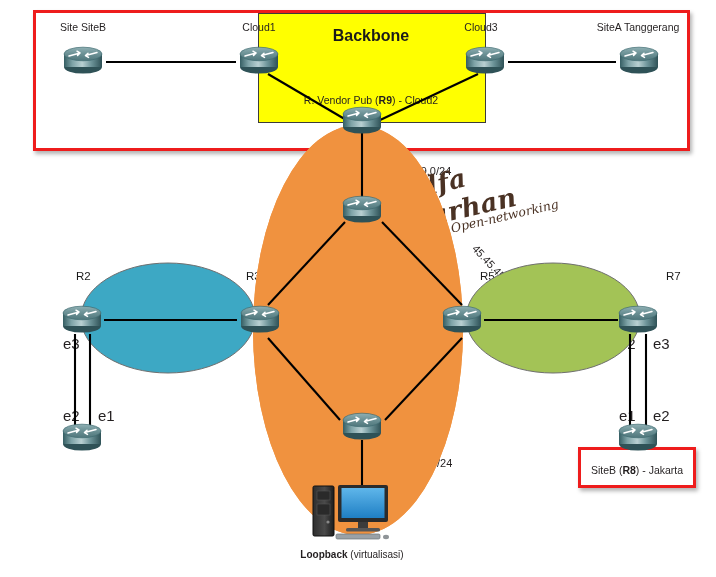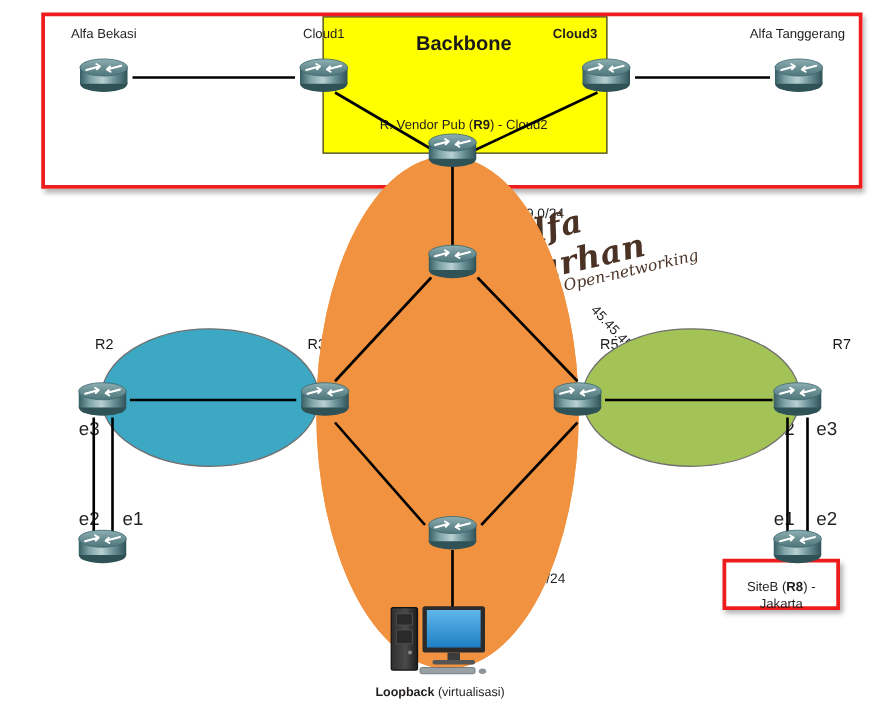--- a/index.html
+++ b/index.html
@@ -331,32 +331,32 @@
 
       <rect x="26" y="52" width="44" height="5" rx="1.4" fill="#9aa1a6" stroke="#6c7377" stroke-width=".7"></rect>
 
       <ellipse cx="76" cy="55" rx="3" ry="2.2" fill="#8f9498"></ellipse>
     </svg>
   </div>
 
   <div class="redbox" style="left:33px;top:10px;width:657px;height:141px;"></div>
 
 
-  <div class="redbox filled" style="left:578px;top:447px;width:94px;height:41px;">
+  <div class="redbox filled" style="left:578px;top:447px;width:118px;height:41px;">
     <div class="boxtext" style="top:14px;">
       <span>SiteB (</span><b>R8</b><span>) - Jakarta</span>
     </div>
   </div>
 
   <div id="labels">
 
-    <div class="t c sitelbl" style="left:83px;top:22px;">Alfa Bekasi</div>
+    <div class="t c sitelbl" style="left:83px;top:22px;">Site SiteB</div>
     <div class="t c sitelbl" style="left:259px;top:22px;text-align:center;">Cloud1</div>
-    <div class="t c sitelbl" style="left:460px;top:22px;font-weight:bold;">Cloud3</div>
-    <div class="t c sitelbl" style="left:638px;top:22px;">Alfa Tanggerang</div>
+    <div class="t c sitelbl" style="left:481px;top:22px;">Cloud3</div>
+    <div class="t c sitelbl" style="left:638px;top:22px;">SiteA Tanggerang</div>
 
     <div class="t c inetlbl" style="left:371px;top:28px;">Backbone</div>
     <div class="t c vendorlbl" style="left:371px;top:95px;"><span>R. Vendor Pub (</span><b>R9</b><span>) - Cloud2</span></div>
 
     <div class="t iface" style="left:348px;top:148px;">e1</div>
     <div class="t net" style="left:384px;top:166px;">49.49.49.0/24</div>
     <div class="t iface" style="left:348px;top:182px;">e3</div>
 
     <div class="t rname" style="left:344px;top:238px;">R4</div>
     <div class="t iface" style="left:322px;top:240px;">e1</div>

